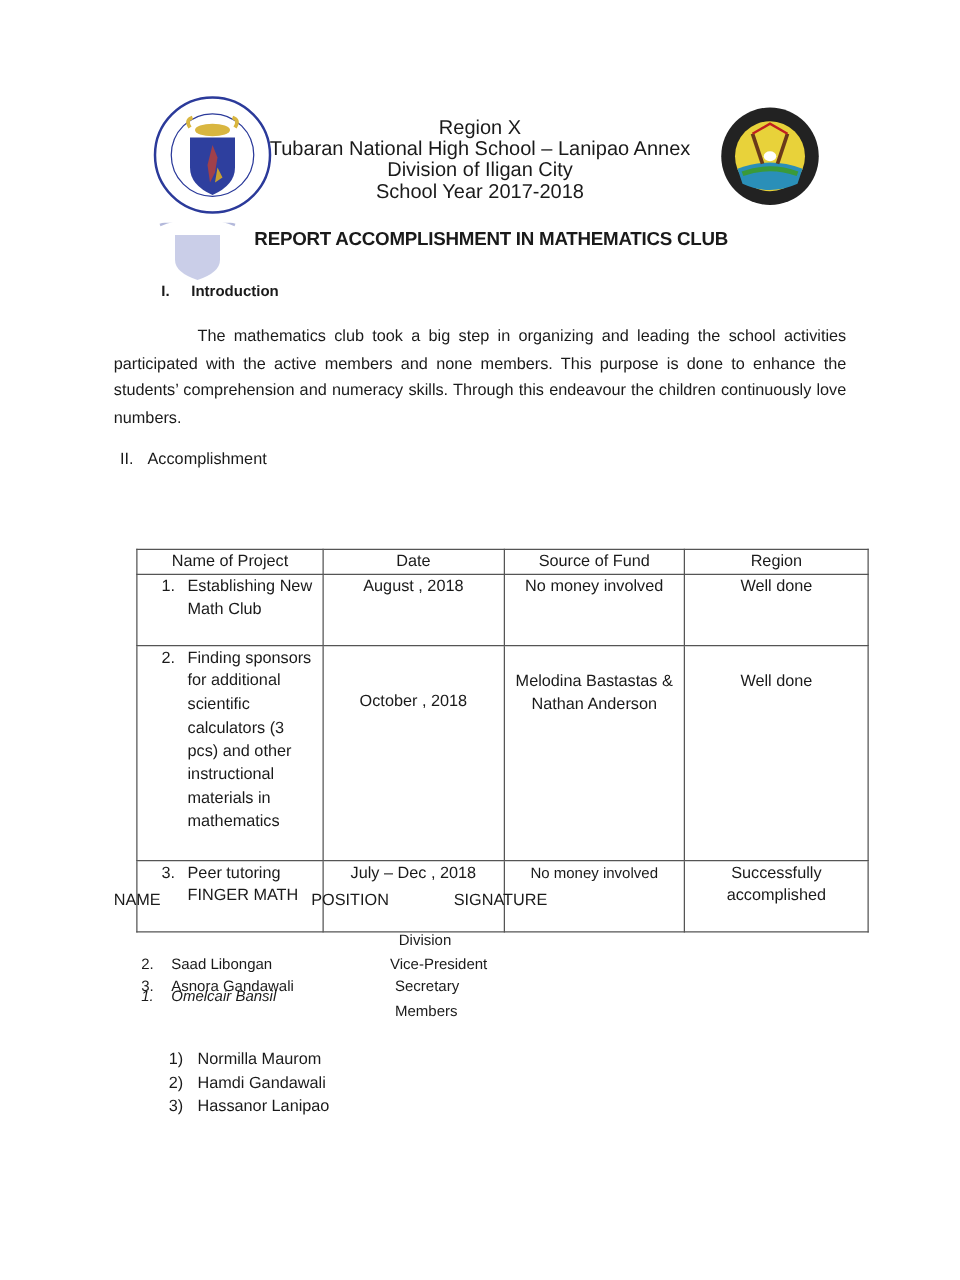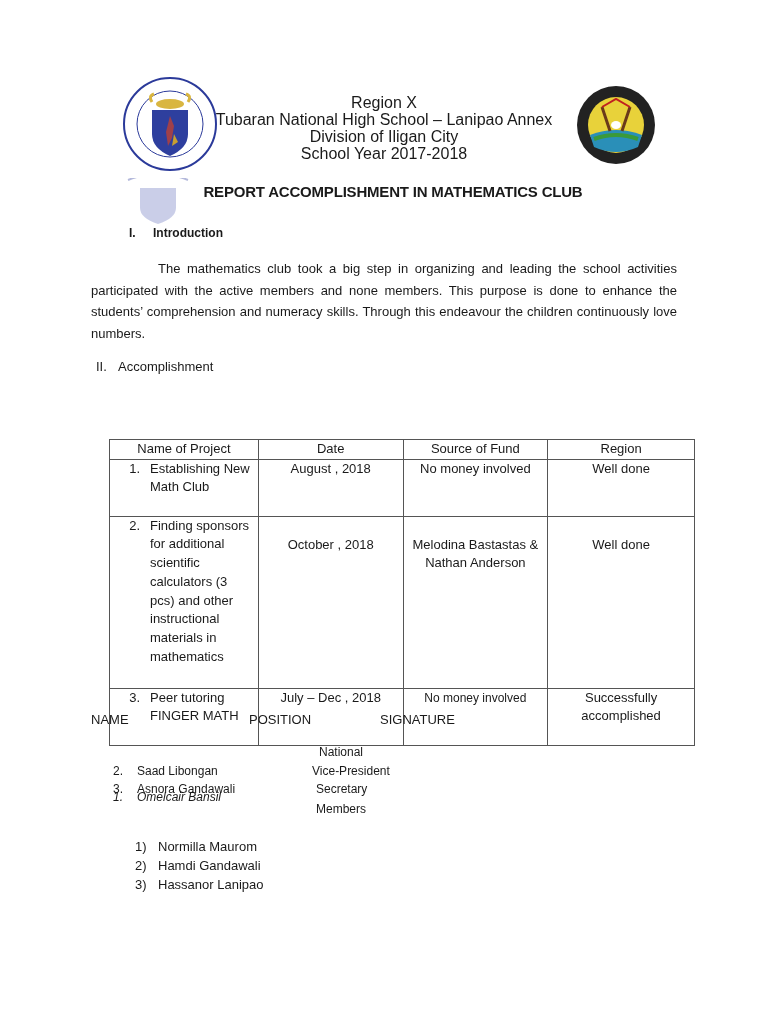--- a/index.html
+++ b/index.html
@@ -116,46 +116,46 @@
       <td class="c">No money involved</td>
       <td class="c">Well done</td>
     </tr>
     <tr style="height:172px;">
       <td>
           <div class="proj">
             <span class="n">2.</span>
             <span class="t">Finding sponsors for additional scientific calculators (3 pcs) and other instructional materials in mathematics</span>
           </div>
         </td>
-      <td class="c" style="padding-top:19px;"><span>October , 2018</span></td>
+      <td class="c" style="padding-top:35px;"><span>October , 2018</span></td>
       <td class="c" style="padding-top:19px;"><span>Melodina Bastastas &amp; Nathan Anderson</span></td>
       <td class="c" style="padding-top:19px;"><span>Well done</span></td>
     </tr>
     <tr style="height:57px;">
       <td>
           <div class="proj">
             <span class="n">3.</span>
             <span class="t">Peer tutoring FINGER MATH</span>
           </div>
         </td>
       <td class="c">July – Dec , 2018</td>
       <td class="c" style="font-size:12px;">No money involved</td>
       <td class="c">Successfully accomplished</td>
     </tr>
   </tbody>
 </table>
 
 <div class="abs sig-head" style="left:91px;">NAME</div>
 <div class="abs sig-head" style="left:249px;">POSITION</div>
-<div class="abs sig-head" style="left:380px;">SIGNATURE</div>
+<div class="abs sig-head" style="left:363px;">SIGNATURE</div>
 
 <div class="abs ofc" style="top:790px;font-style:italic;"><span class="n">1.</span><span>Omelcair Bansil</span></div>
 <div class="abs ofc" style="top:764px;"><span class="n">2.</span><span>Saad Libongan</span></div>
 <div class="abs ofc" style="top:782px;"><span class="n">3.</span><span>Asnora Gandawali</span></div>
 
-<div class="abs pos" style="left:319px; top:745px;">National</div>
+<div class="abs pos" style="left:319px; top:745px;">Division</div>
 <div class="abs pos" style="left:312px; top:764px;">Vice-President</div>
 <div class="abs pos" style="left:316px; top:782px;">Secretary</div>
 <div class="abs pos" style="left:316px; top:802px;">Members</div>
 
 <div class="abs mem" style="top:839px;"><span class="n">1)</span><span>Normilla Maurom</span></div>
 <div class="abs mem" style="top:858px;"><span class="n">2)</span><span>Hamdi Gandawali</span></div>
 <div class="abs mem" style="top:877px;"><span class="n">3)</span><span>Hassanor Lanipao</span></div>
 
 </body></html>

